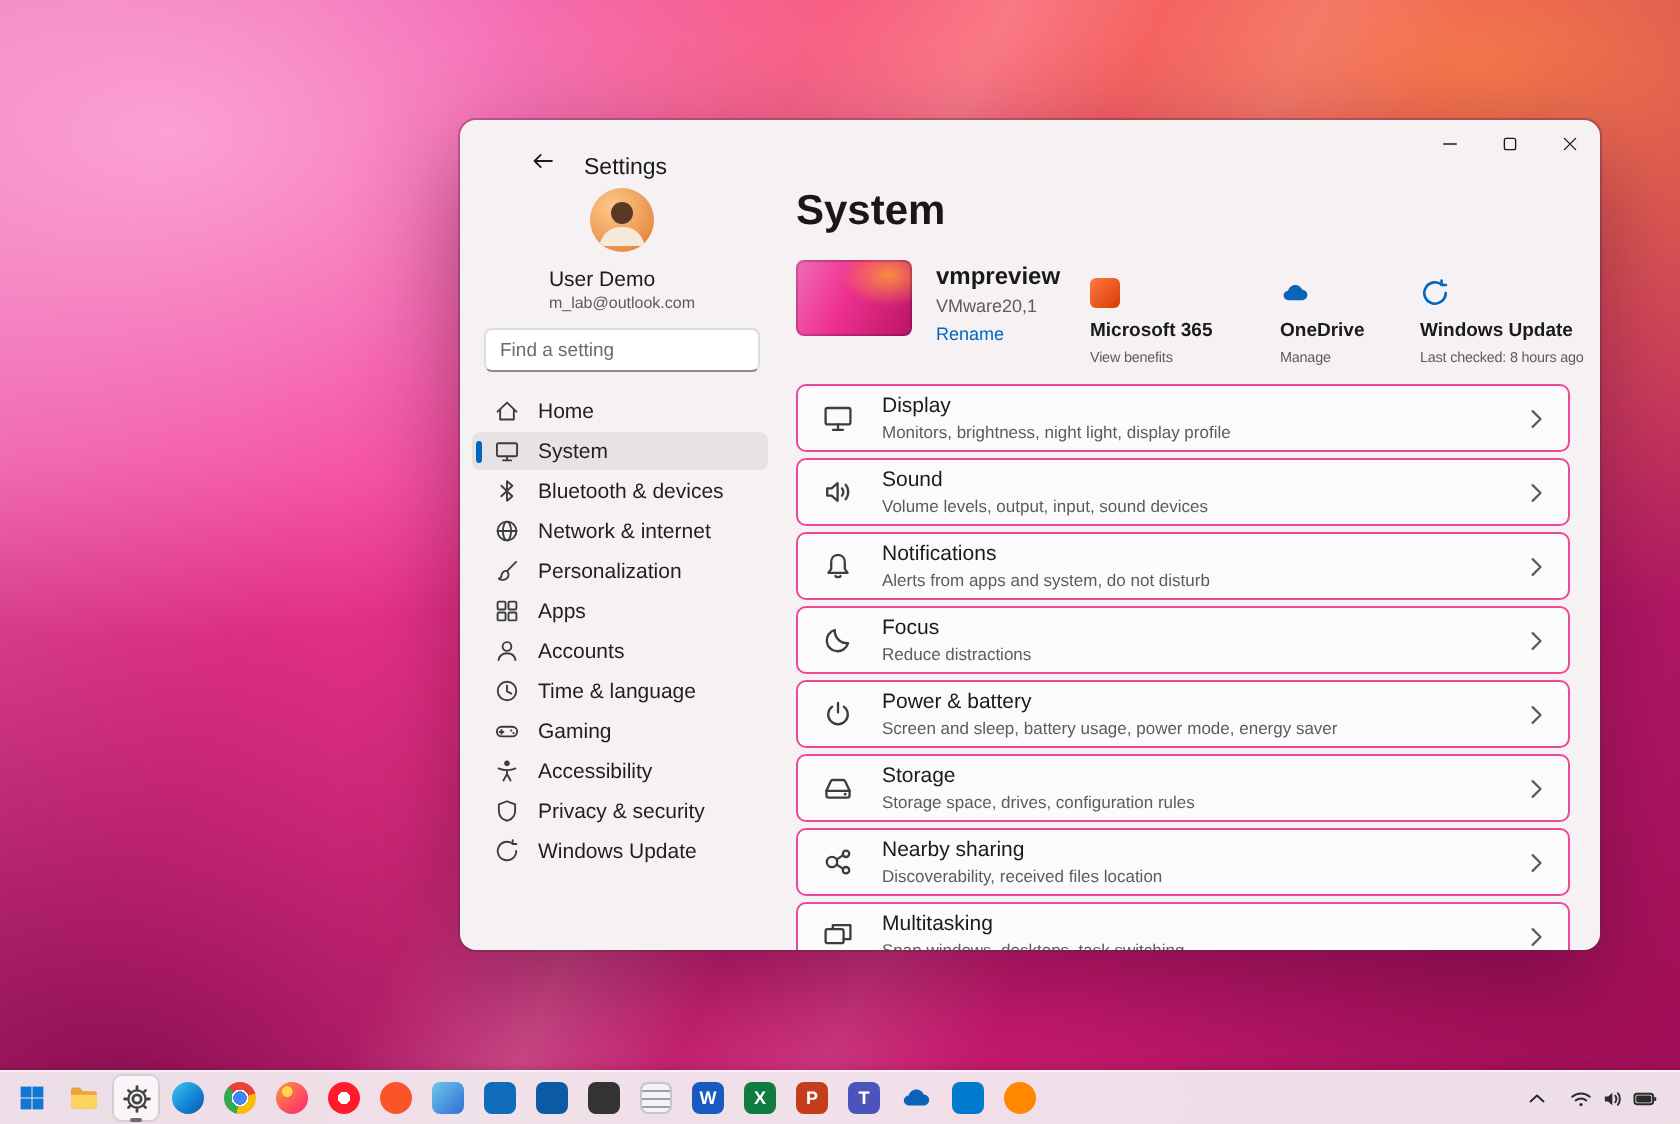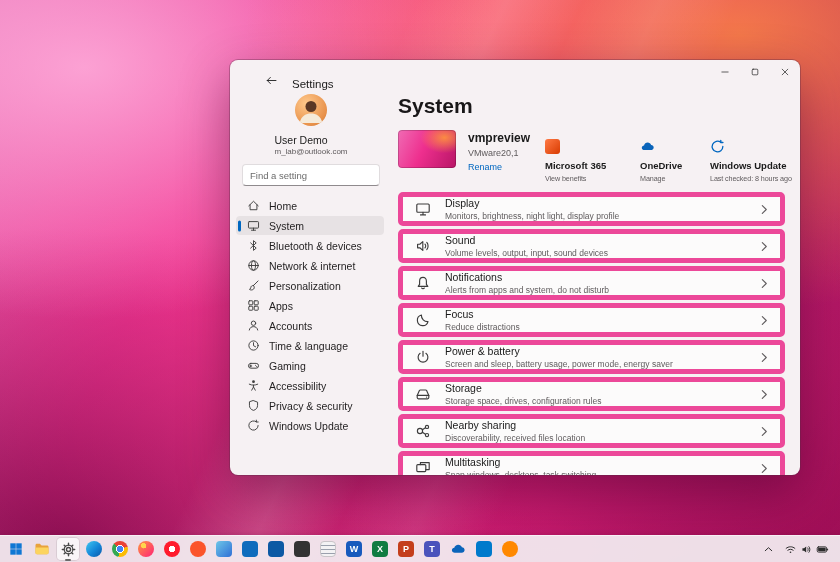--- a/index.html
+++ b/index.html
@@ -59,21 +59,21 @@
   .dev-info{margin-left:12px;padding-top:1px;}
   .dev-name{font-size:12px;font-weight:600;color:#1a1a1a;}
   .dev-model{font-size:9px;color:#5f5b5d;margin-top:3px;}
   .dev-rename{font-size:9px;margin-top:4px;cursor:pointer;}
   .status-item{position:absolute;top:48px;display:flex;gap:6px;cursor:pointer;flex-direction:column;}
   .st-ic{width:15px;height:15px;flex:none;margin-top:1px;}
   .m365{border-radius:3px;background:linear-gradient(135deg,#ff7a45,#d83b01);}
   .st-title{font-size:9.5px;font-weight:600;color:#1a1a1a;white-space:nowrap;}
   .st-sub{font-size:7.2px;color:#5f5b5d;margin-top:3px;white-space:nowrap;letter-spacing:-.1px;}
   .cards{position:absolute;left:8px;right:15px;top:102px;bottom:0;overflow:hidden;}
-  .card{height:34px;margin-bottom:3px;background:#fcfbfb;border:5px solid #ec4899;border-radius:5px;
+  .card{height:34px;margin-bottom:3px;background:#fcfbfb;border:1px solid #ec4899;border-radius:5px;
     display:flex;align-items:center;padding:0 12px;cursor:pointer;}
   svg.cic{width:16px;height:16px;flex:none;margin-right:14px;fill:none;stroke:#3c3c3c;stroke-width:1.15;stroke-linecap:round;stroke-linejoin:round;}
   svg.cic .f{fill:#3c3c3c;stroke:none;}
   .card-title{font-size:10.5px;color:#1a1a1a;}
   .card-sub{font-size:8.5px;color:#5f5b5d;margin-top:2px;}
   .chev{margin-left:auto;width:7px;height:11px;fill:none;stroke:#5f5b5d;stroke-width:1.3;stroke-linecap:round;stroke-linejoin:round;flex:none;}
 
   
   .taskbar{position:absolute;left:0;right:0;bottom:0;height:27px;background:rgba(244,240,243,.92);
     border-top:1px solid rgba(255,255,255,.55);display:flex;align-items:center;box-shadow:0 -1px 4px rgba(80,0,50,.15);}

